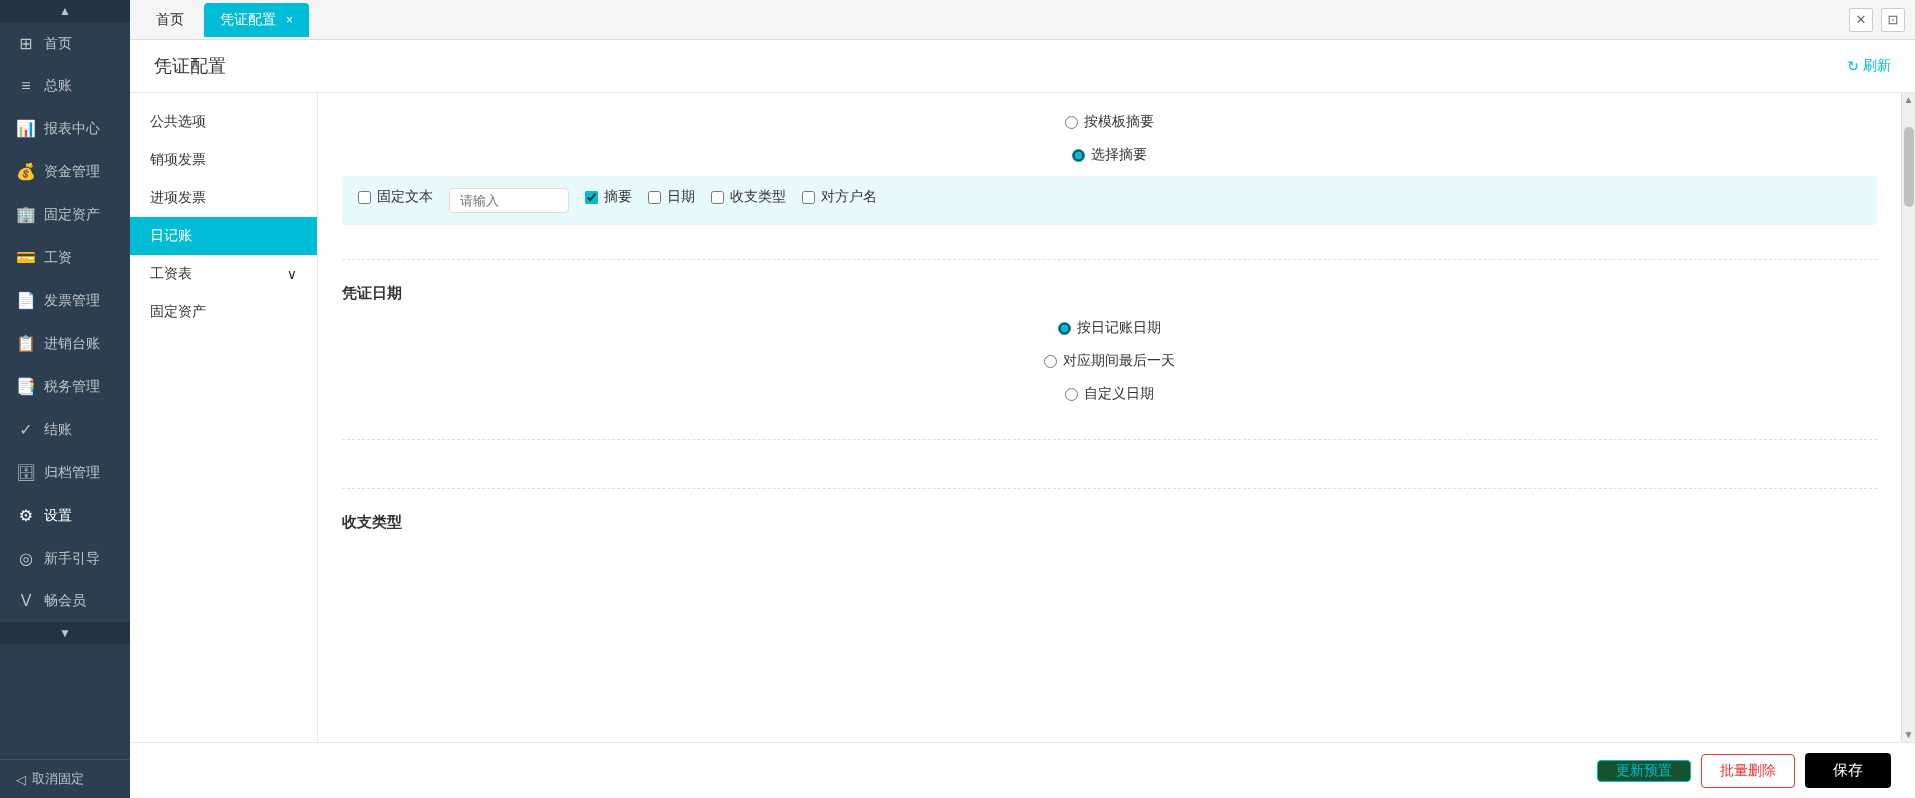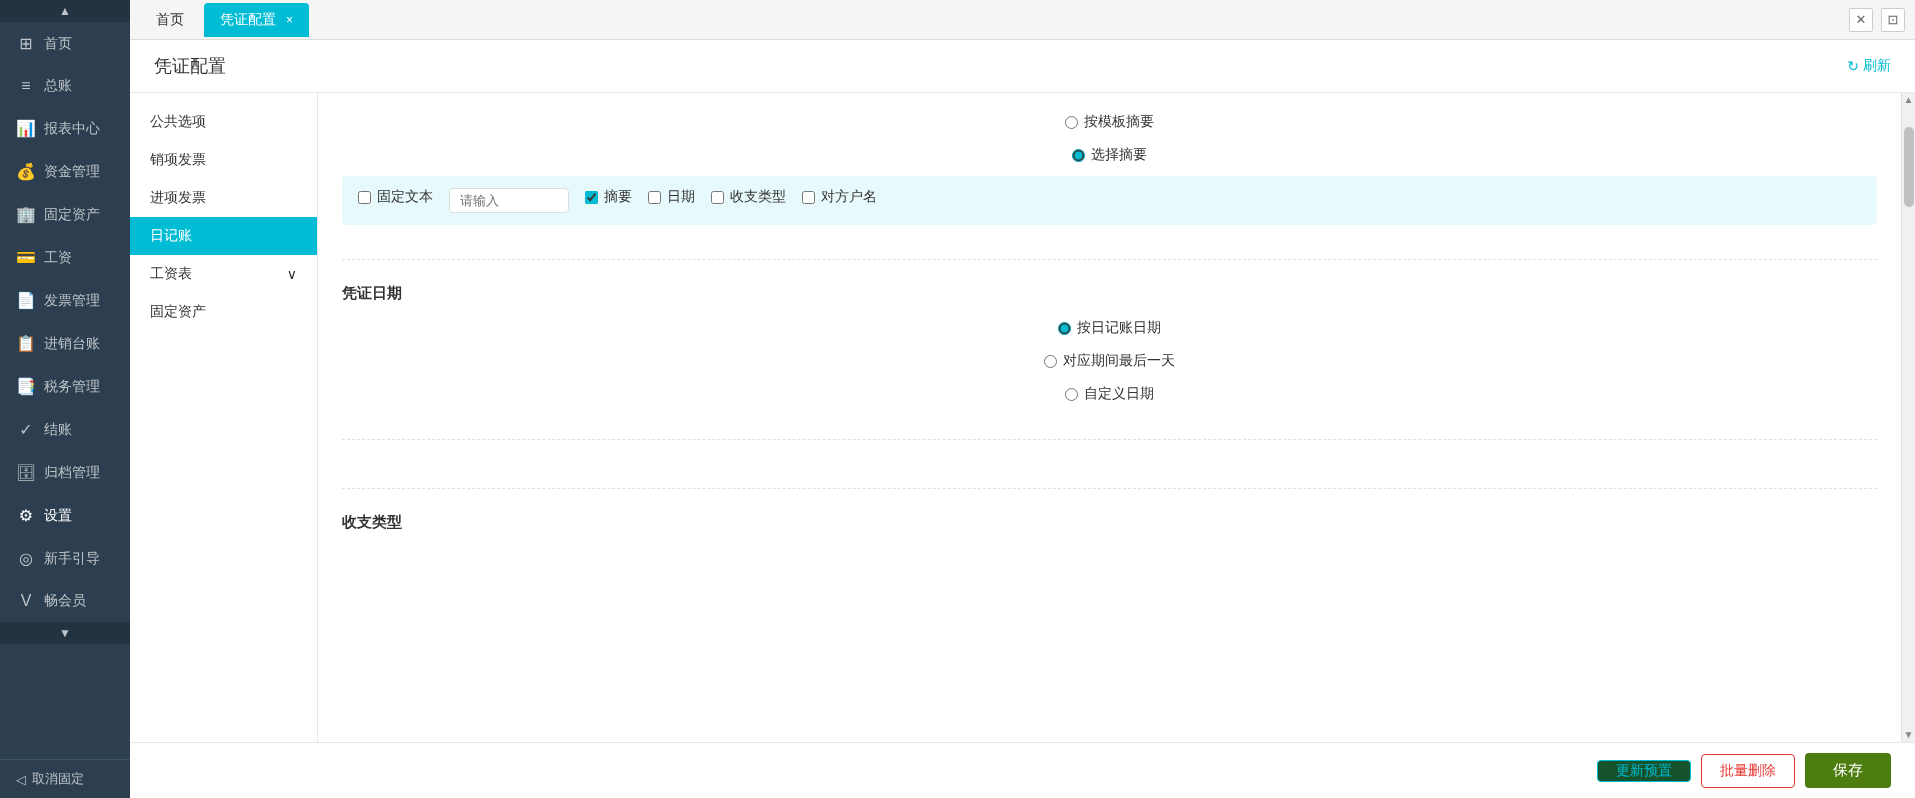--- a/index.html
+++ b/index.html
@@ -244,21 +244,21 @@
     .btn-outline-red {
       border: 1px solid #e53935;
       background: #fff;
       color: #e53935;
       padding: 7px 18px;
       border-radius: 4px;
       cursor: pointer;
       font-size: 14px;
     }
     .btn-primary-teal {
-      background: #4d7c0f;
+      background: #000000;
       color: #fff;
       border: none;
       padding: 8px 28px;
       border-radius: 4px;
       cursor: pointer;
       font-size: 15px;
       font-weight: 500;
     }
 
     

